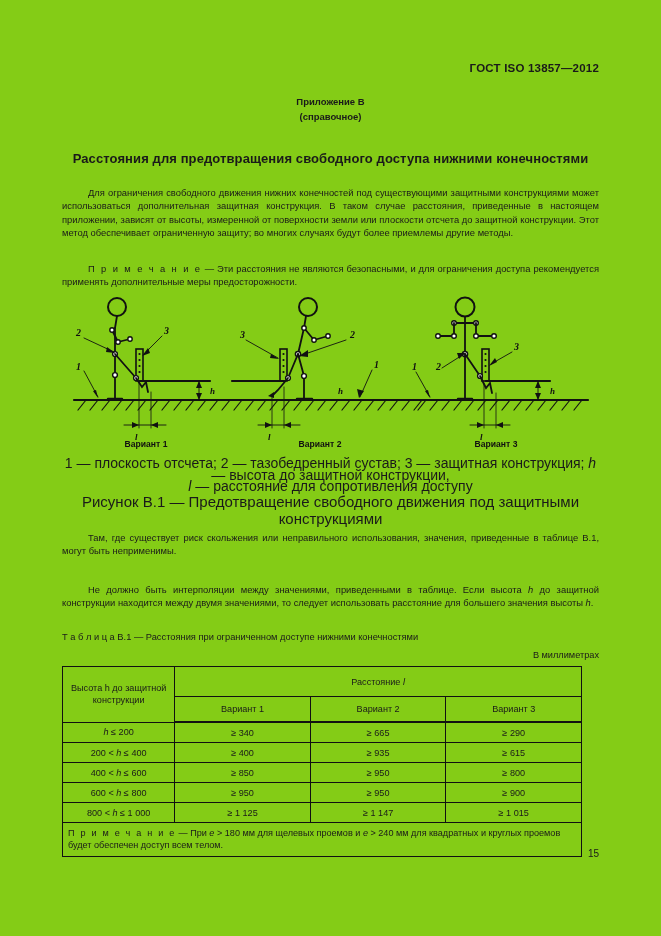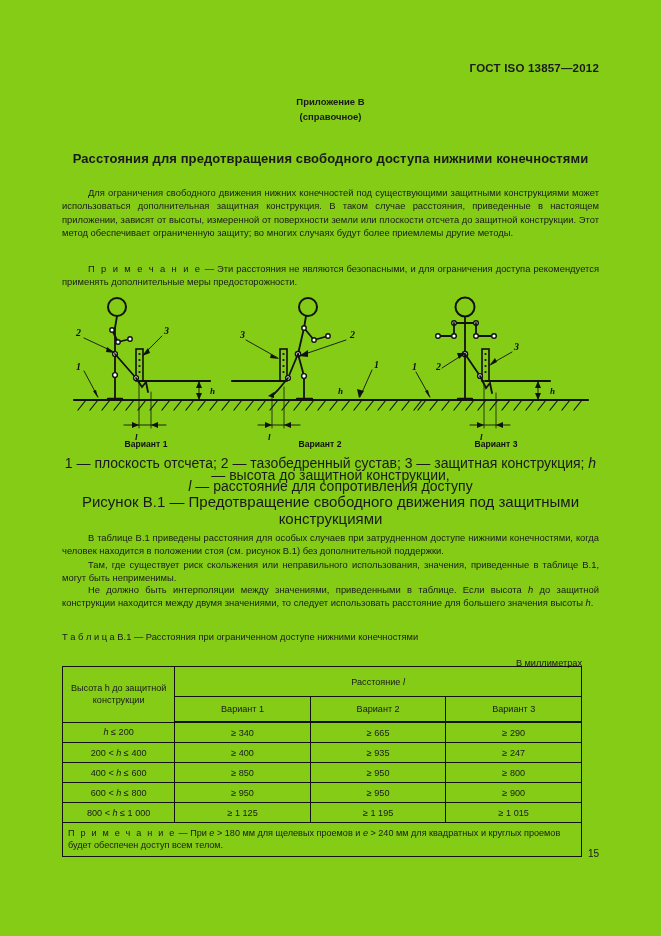--- a/index.html
+++ b/index.html
@@ -115,23 +115,22 @@
   .table-title {
     position: absolute;
     top: 632px;
     left: 62px;
     font-size: 9.3px;
     white-space: nowrap;
   }
   .units-line {
     position: absolute;
     top: 650px;
-    right: 79px;
+    right: 62px;
     font-size: 9.2px;
-    margin-top: 8px;
   }
   .data-table {
     position: absolute;
     top: 666px;
     left: 62px;
     width: 520px;
     border-collapse: collapse;
     font-size: 9.1px;
   }
   .data-table td, .data-table th {
@@ -432,21 +431,20 @@
   </div>
 
   <div class="fig-legend">
     <div><span>1 — плоскость отсчета; 2 — тазобедренный сустав; 3 — защитная конструкция; <i>h</i> — высота до защитной конструкции,</span></div>
     <div><span><i>l</i> — расстояние для сопротивления доступу</span></div>
   </div>
 
   <div class="fig-caption">Рисунок В.1 — Предотвращение свободного движения под защитными конструкциями</div>
 
   <div class="body-text" id="para-block-3">
-    <p>В таблице В.1 приведены расстояния для особых случаев при затрудненном доступе нижними конечностями, когда человек находится в положении стоя (см. рисунок В.1) без дополнительной поддержки.</p>
     <p>Там, где существует риск скольжения или неправильного использования, значения, приведенные в таблице В.1, могут быть неприменимы.</p>
   </div>
 
   <div class="body-text" id="para-block-4">
     <p><span>Не должно быть интерполяции между значениями, приведенными в таблице. Если высота <i>h</i> до защитной конструкции находится между двумя значениями, то следует использовать расстояние для большего значения высоты <i>h</i>.</span></p>
   </div>
 
   <div class="table-title">Т а б л и ц а  В.1 — Расстояния при ограниченном доступе нижними конечностями</div>
   <div class="units-line">В миллиметрах</div>
 
@@ -469,38 +467,38 @@
       <tr>
         <td><span><i>h</i> ≤ 200</span></td>
         <td>≥ 340</td>
         <td>≥ 665</td>
         <td>≥ 290</td>
       </tr>
       <tr>
         <td><span>200 &lt; <i>h</i> ≤ 400</span></td>
         <td>≥ 400</td>
         <td>≥ 935</td>
-        <td>≥ 247</td>
+        <td>≥ 615</td>
       </tr>
       <tr>
         <td><span>400 &lt; <i>h</i> ≤ 600</span></td>
         <td>≥ 850</td>
         <td>≥ 950</td>
         <td>≥ 800</td>
       </tr>
       <tr>
         <td><span>600 &lt; <i>h</i> ≤ 800</span></td>
         <td>≥ 950</td>
         <td>≥ 950</td>
         <td>≥ 900</td>
       </tr>
       <tr>
         <td><span>800 &lt; <i>h</i> ≤ 1 000</span></td>
         <td>≥ 1 125</td>
-        <td>≥ 1 195</td>
+        <td>≥ 1 147</td>
         <td>≥ 1 015</td>
       </tr>
       <tr class="note-row">
         <td colspan="4"><span class="sp">П р и м е ч а н и е</span><span><span> — При <i>e</i> &gt; 180 мм для щелевых проемов и <i>e</i> &gt; 240 мм для квадратных и круглых проемов будет обеспечен доступ всем телом.</span></span></td>
       </tr>
     </tbody>
   </table>
 
   <div class="page-number">15</div>
 

